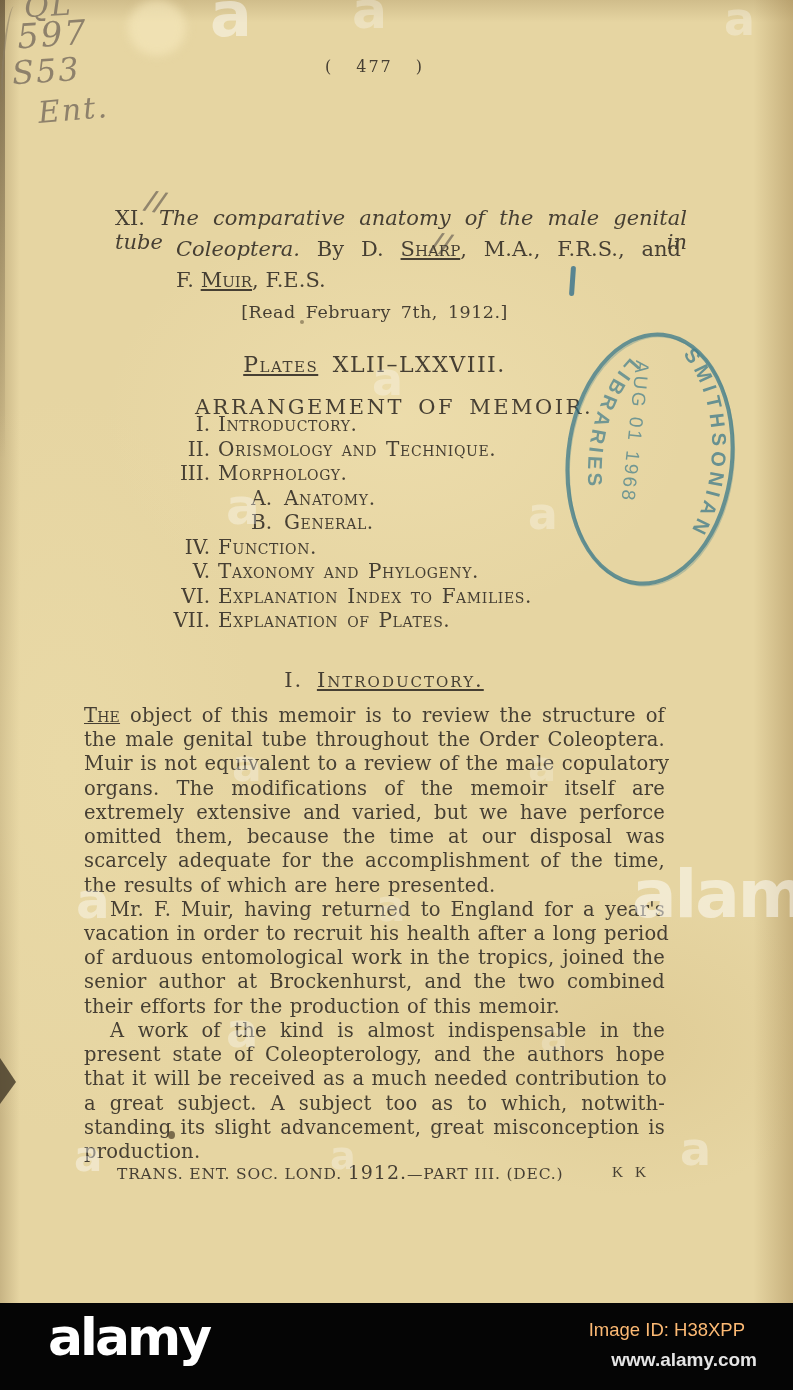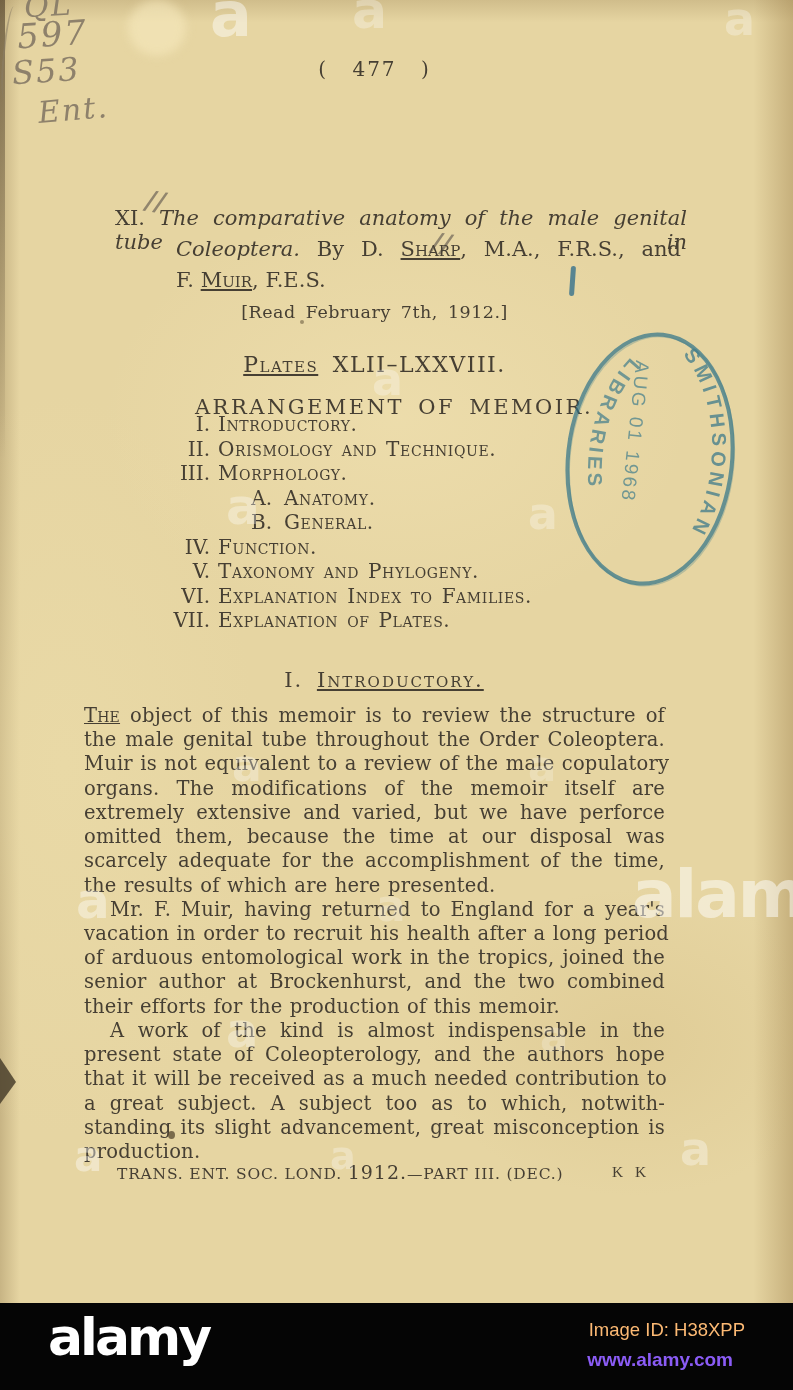--- a/index.html
+++ b/index.html
@@ -41,21 +41,21 @@
         font-family:"DejaVu Sans", sans-serif; pointer-events:none; }
   
   .foot { font-size:15.5px; letter-spacing:.8px; }
   .foot .yr { font-size:19px; letter-spacing:1px; }
   
   .bar { left:0; top:1303px; width:793px; height:87px; background:#050505;
          font-family:"Liberation Sans", sans-serif; }
   .bar .logo { position:absolute; left:48px; top:4px; color:#fff; font-size:52px;
                font-weight:bold; font-family:"DejaVu Sans", sans-serif; letter-spacing:-3px; }
   .bar .rid { position:absolute; right:48px; top:16px; color:#fdba74; font-size:18.5px; }
-  .bar .rurl { position:absolute; right:60px; top:46px; color:#8b5cf6; font-size:19px; font-weight:bold; }
+  .bar .rurl { position:absolute; right:36px; top:46px; color:#e5e5e5; font-size:19px; font-weight:bold; }
   .speck { position:absolute; background:#55472f; border-radius:50%; }
 </style>
 </head>
 <body>
 
 <div class="page">
   <div class="paper"></div>
 
   <div class="abs" style="left:0; top:0; width:5px; height:460px;
               background:linear-gradient(180deg, rgba(70,55,35,.6), rgba(70,55,35,0));"></div>
@@ -64,21 +64,21 @@
               background:rgba(247,233,190,.6); filter:blur(5px);"></div>
 
   <div class="abs" style="left:3px; top:6px; width:12px; height:92px; border-left:2px solid #8a7d66;
               border-radius:50%; transform:rotate(6deg); opacity:.55;"></div>
 
   <div class="abs hand" style="left:24px; top:-12px; font-size:30px; transform:rotate(-3deg);">QL</div>
   <div class="abs hand" style="left:17px; top:14px; font-size:34px; transform:rotate(-4deg);">597</div>
   <div class="abs hand" style="left:12px; top:52px; font-size:32px; transform:rotate(-4deg);">S53</div>
   <div class="abs hand" style="left:38px; top:92px; font-size:30px; transform:rotate(-5deg);">Ent.</div>
 
-  <div class="abs ccol" style="top:57px; font-size:20px; letter-spacing:2px; word-spacing:16px;">( 477 )</div>
+  <div class="abs ccol" style="top:57px; font-size:16px; letter-spacing:2px; word-spacing:16px;">( 477 )</div>
 
   <div class="abs pencil" style="left:146px; top:186px; transform:rotate(8deg);">//</div>
   <div class="abs pencil" style="left:432px; top:228px; transform:rotate(8deg);">//</div>
 
   <div class="abs" style="left:570px; top:266px; width:5px; height:30px; background:#36708c;
               opacity:.8; border-radius:3px; transform:rotate(4deg);"></div>
 
   <div class="abs jline" style="left:115px; top:206px; width:572px; font-size:21px;">
     <span>XI.</span>
     <span class="it">The comparative anatomy of the male genital tube in</span>

